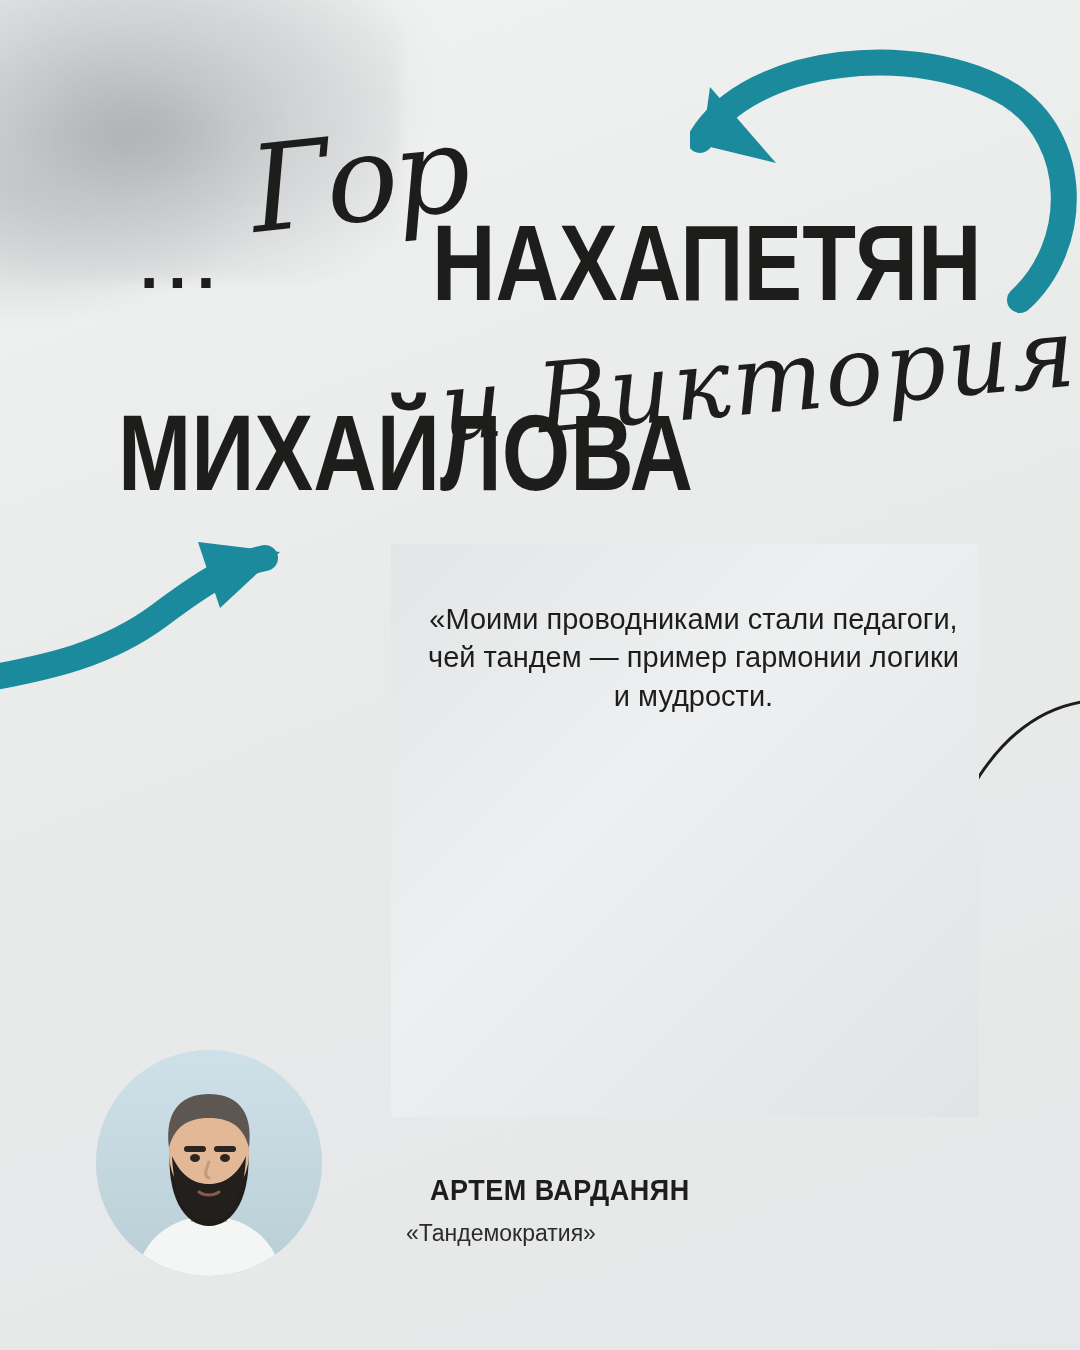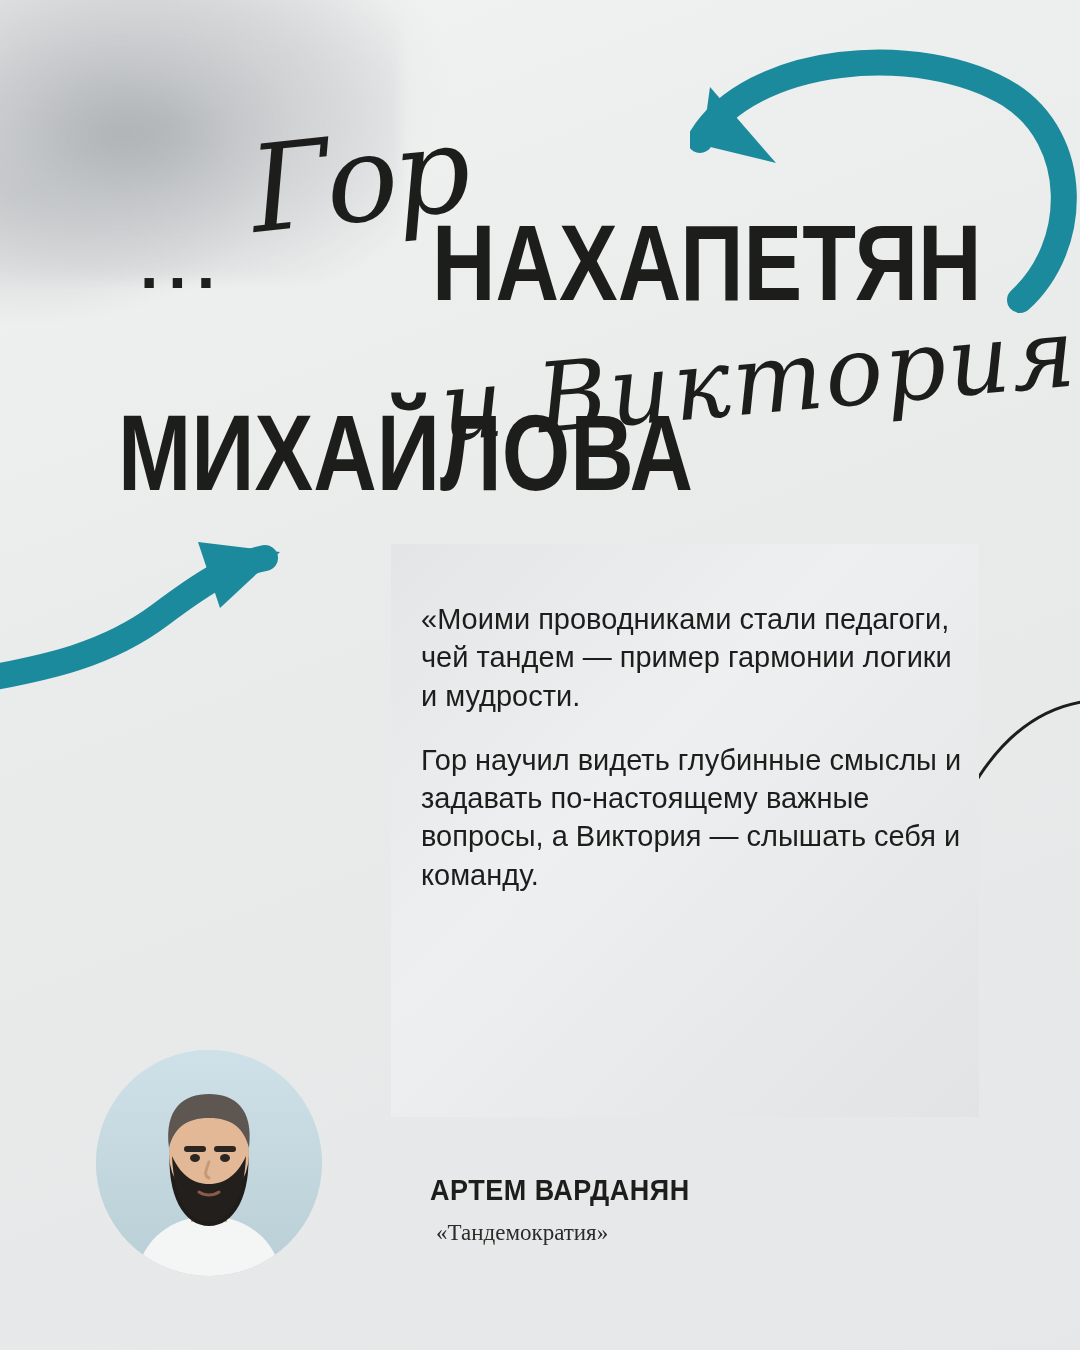--- a/index.html
+++ b/index.html
@@ -158,20 +158,21 @@
     left: 421px;
     top: 600px;
     width: 545px;
     color: #1d1d1b;
     font-size: 29px;
     line-height: 1.32;
     font-family: "Liberation Sans", sans-serif;
   }
   .quote-text p {
     margin: 0 0 26px 0;
+    text-align: center;
   }
   .quote-text p:last-child { margin-bottom: 0; }
   .hang {
     margin-left: -18px;
   }
 
   
   .avatar {
     position: absolute;
     left: 96px;
@@ -191,25 +192,25 @@
     font-size: 27px;
     font-weight: 700;
     letter-spacing: 0.5px;
     color: #1d1d1b;
     font-family: "Liberation Sans", sans-serif;
     transform: scaleY(1.12);
     transform-origin: left top;
   }
   .author-role {
     position: absolute;
-    left: 436px;
+    left: 406px;
     top: 1220px;
     font-size: 23px;
     color: #2b2b29;
-    font-family: Liberation Serif, serif;
+    font-family: Liberation Sans, sans-serif;
   }
 </style>
 </head>
 <body>
 
 <div class="canvas">
 
   <div class="cloud"></div>
   <div class="cloud2"></div>
 
@@ -232,21 +233,20 @@
     <div class="script-gor">Гор</div>
     <div class="name-1">НАХАПЕТЯН</div>
     <div class="script-and">и Виктория</div>
     <div class="name-2">МИХАЙЛОВА</div>
   </div>
 
   <div class="quote-card"></div>
 
   <div class="quote-text">
     <p class="hang">«Моими проводниками стали педагоги, чей тандем — пример гармонии логики и мудрости.</p>
-    <p>Гор научил видеть глубинные смыслы и задавать по-настоящему важные вопросы, а Виктория — слышать себя и команду.</p>
   </div>
 
   <div class="avatar">
     <svg width="226" height="226" viewBox="0 0 226 226">
       <defs>
         <linearGradient id="bg" x1="0" y1="0" x2="0" y2="1">
           <stop offset="0%" stop-color="#cfe1e8"></stop>
           <stop offset="100%" stop-color="#b9ced6"></stop>
         </linearGradient>
       </defs>

